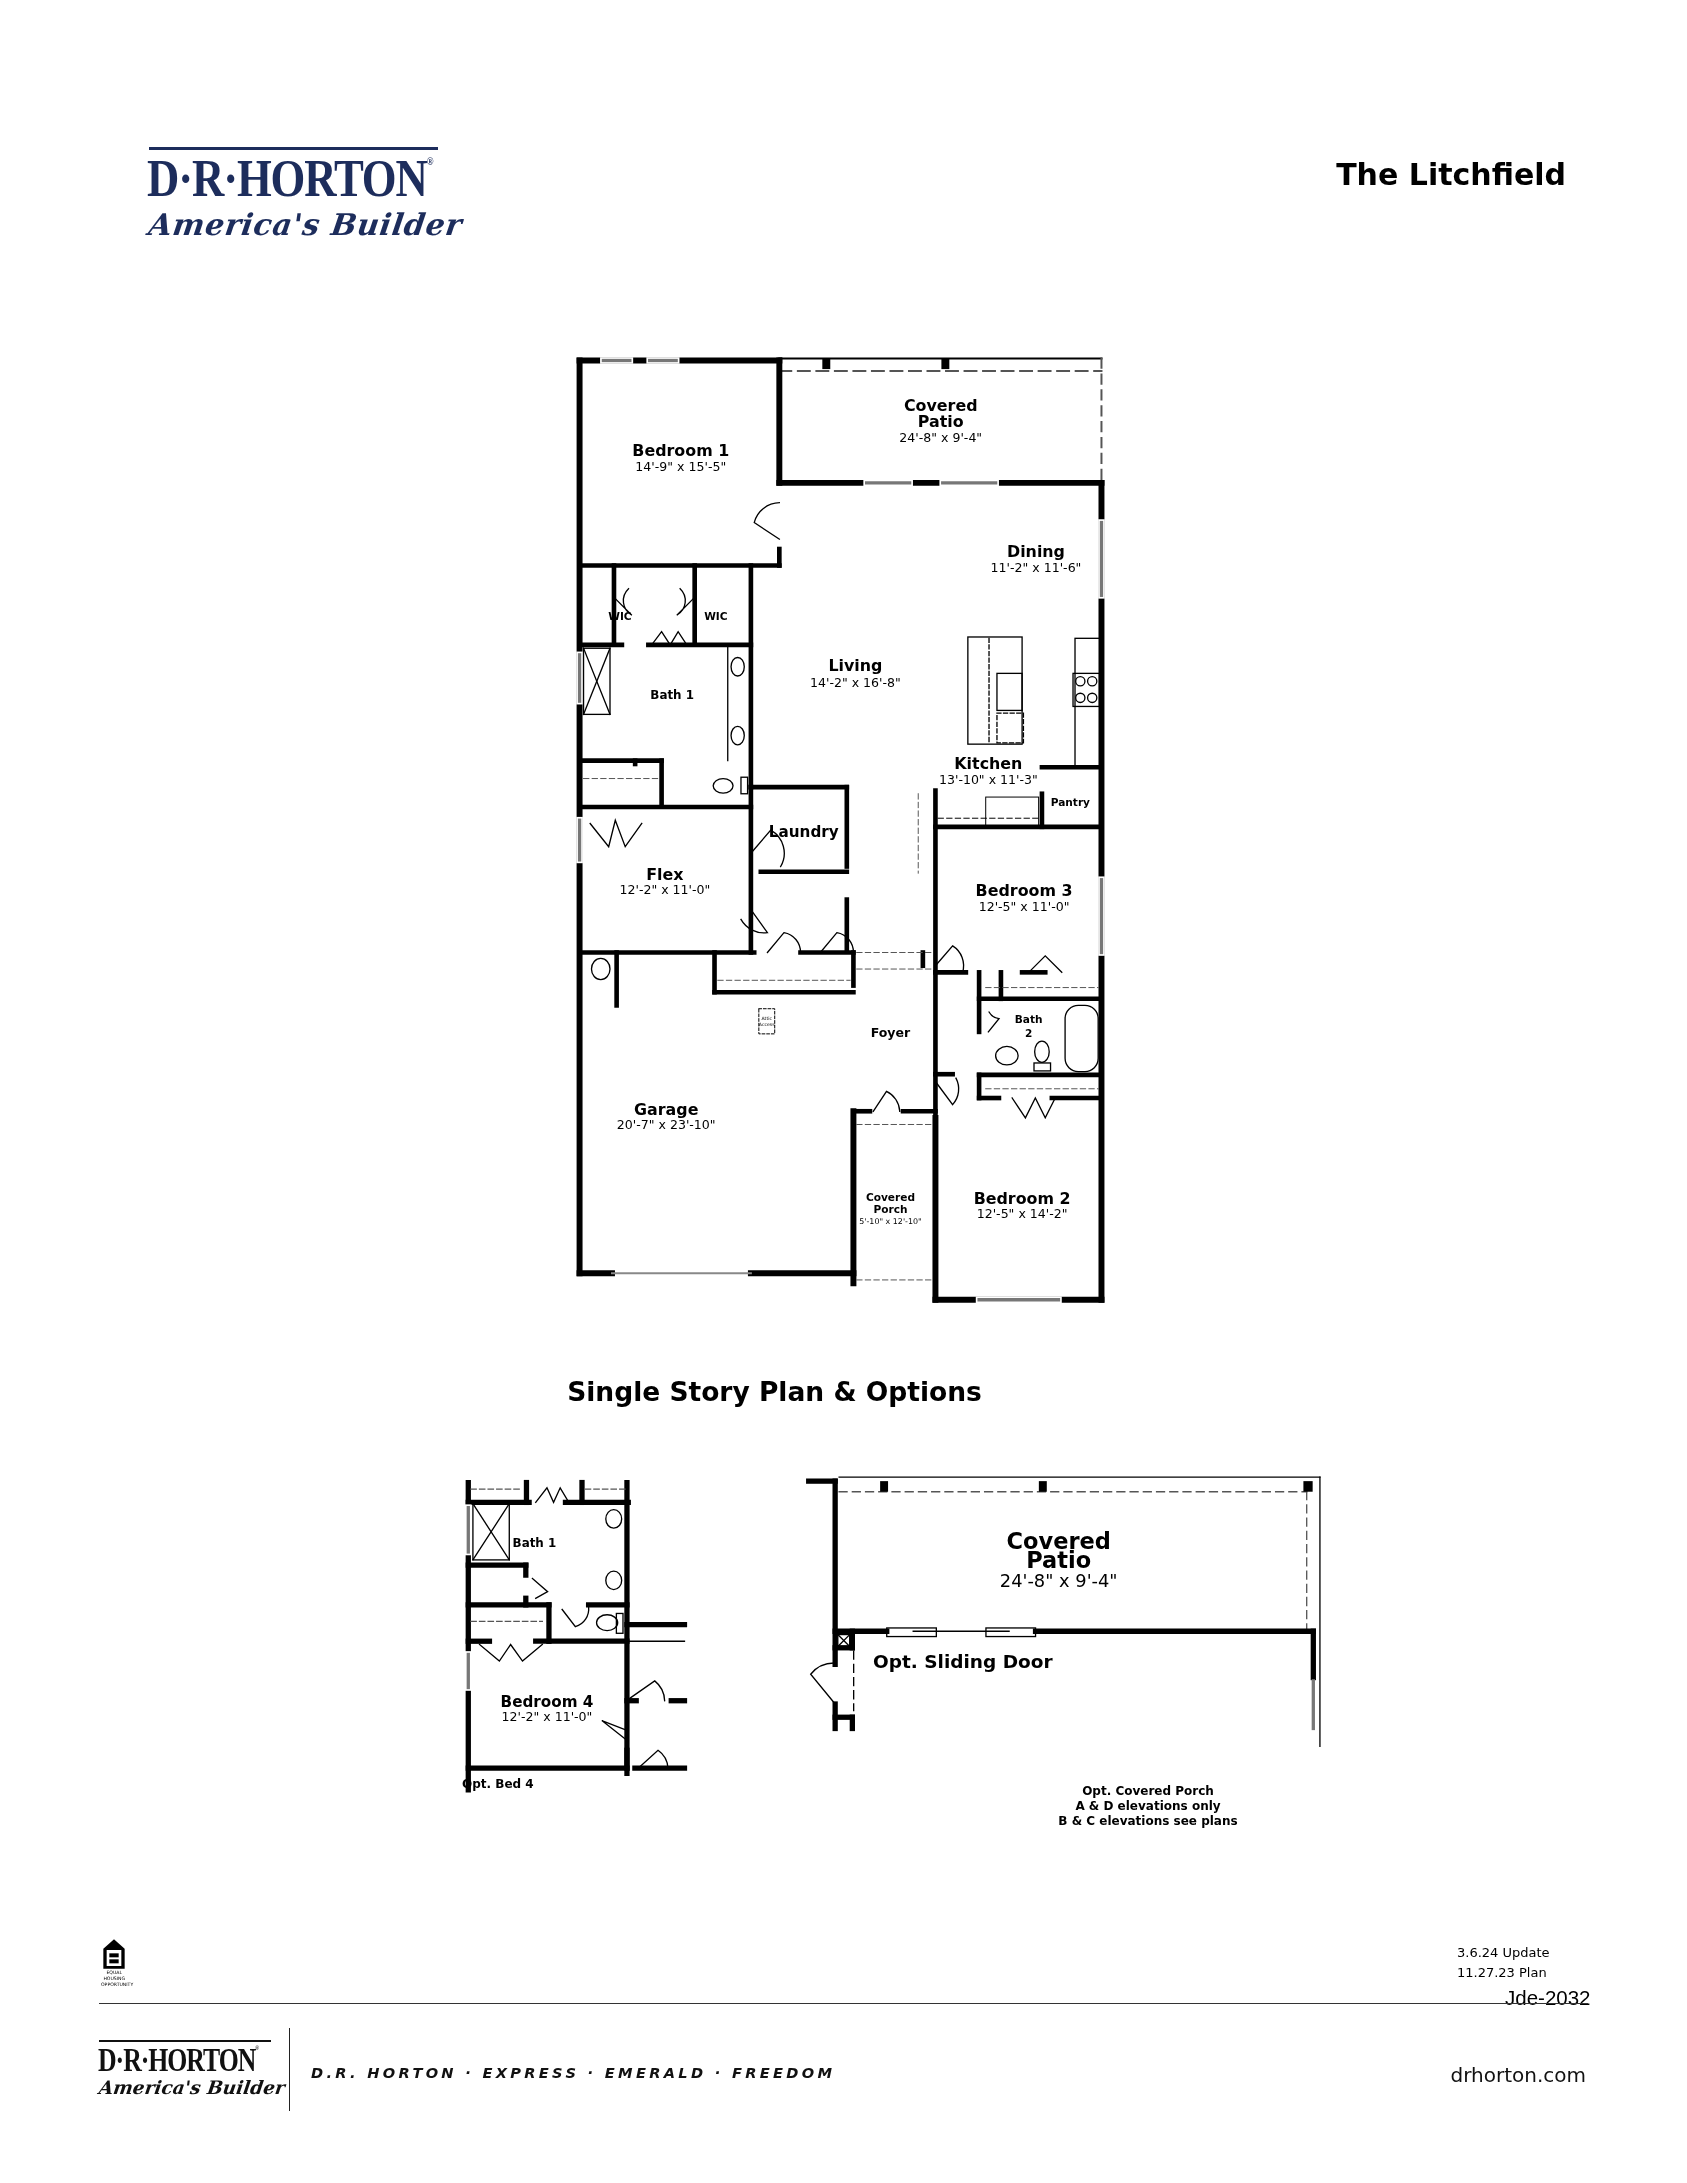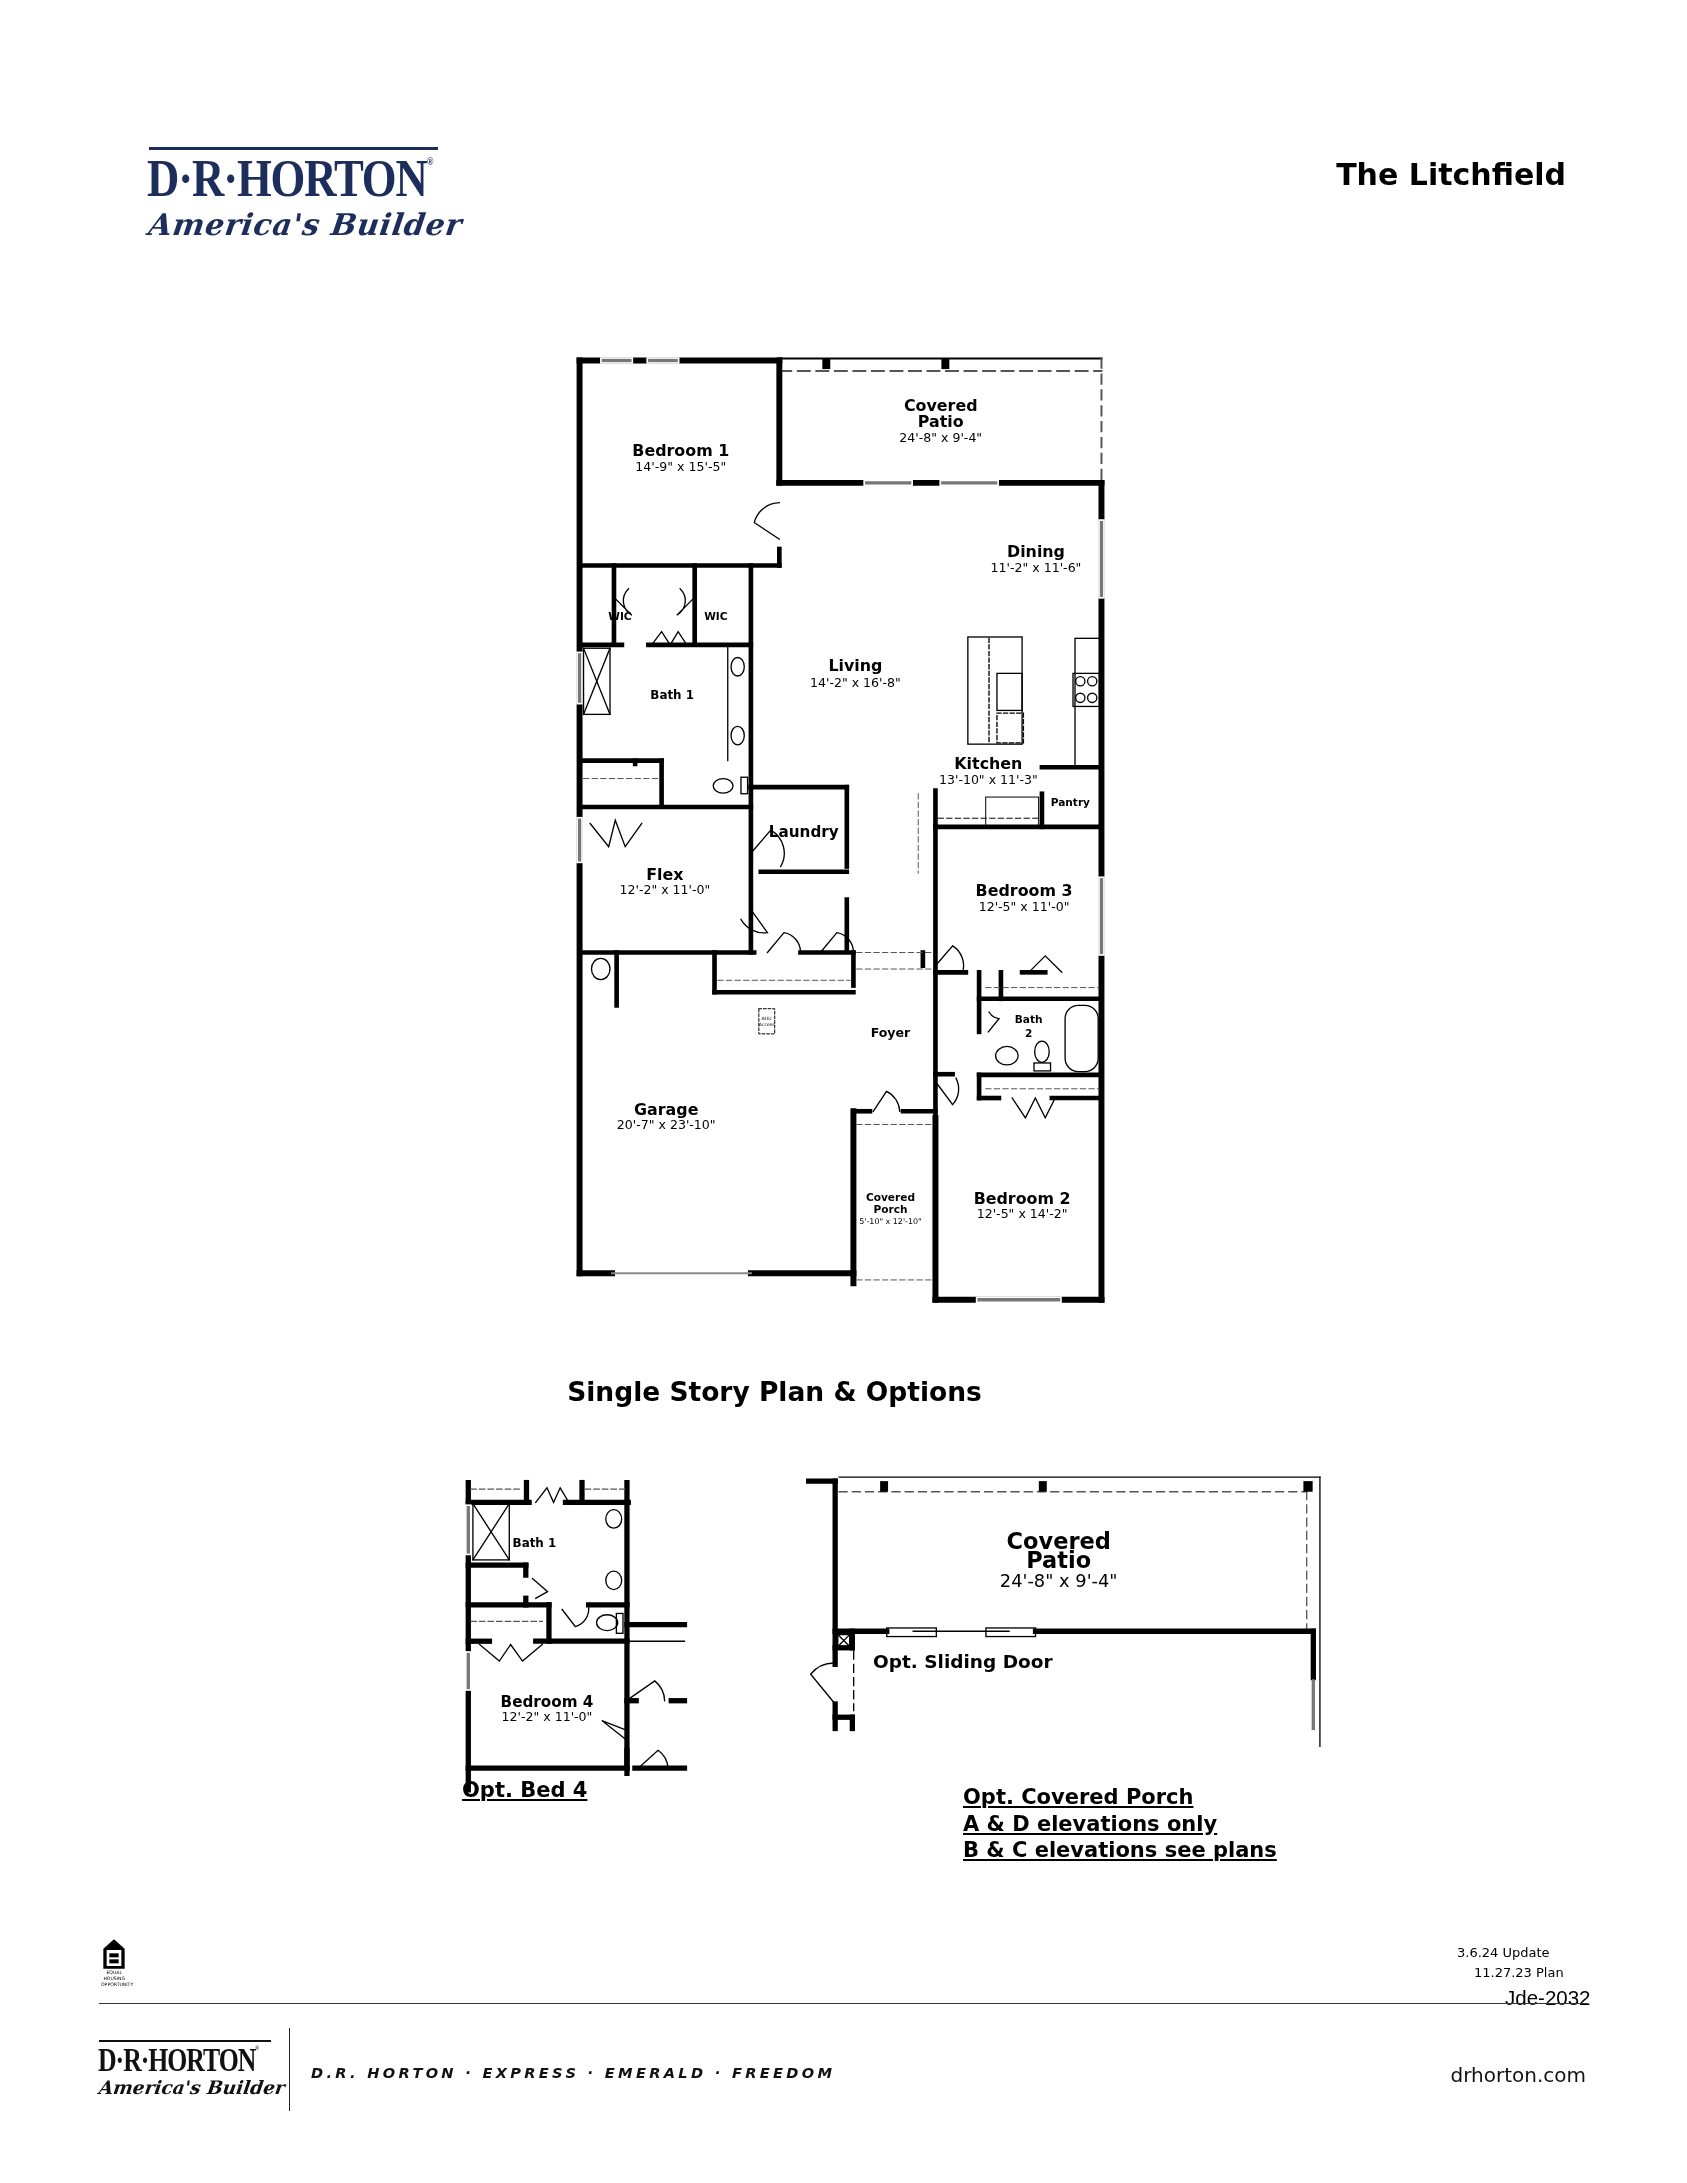--- a/index.html
+++ b/index.html
@@ -9,21 +9,21 @@
   .logo-top-rule { position: absolute; left: 149px; top: 147px; width: 289px; height: 3.3px; background: #1d2d5c; }
   .logo-wordmark { position: absolute; left: 147px; top: 153px; font-family: "Liberation Serif", serif; font-weight: bold; font-size: 52px; letter-spacing: -1.3px; color: #1d2d5c; transform: scaleX(0.86); transform-origin: left top; line-height: 1; }
   .logo-reg { font-size: 10.6px; vertical-align: top; position: relative; top: 4px; }
   .logo-script { position: absolute; left: 151px; top: 210px; font-family: "DejaVu Serif", serif; font-style: italic; font-weight: bold; font-size: 30px; color: #1d2d5c; letter-spacing: 0.7px; transform: skewX(-8deg); transform-origin: left top; line-height: 1; }
   .plan-title { position: absolute; right: 121px; top: 157px; font-family: "DejaVu Sans", sans-serif; font-weight: bold; font-size: 30px; letter-spacing: 0px; margin-left: 37px; }
   
   svg text { font-family: "DejaVu Sans", sans-serif; }
   .room-name { font-weight: bold; }
   .section-title { position: absolute; left: 0; width: 1687px; top: 1376px; text-align: center; font-family: "DejaVu Sans", sans-serif; font-weight: bold; font-size: 26.5px; }
   .section-title span { position: relative; left: -69px; margin-top: 36px; }
-  .opt-caption { position: absolute; font-family: "DejaVu Sans", sans-serif; font-weight: bold; font-size: 21px; text-align: left; line-height: 1.27; text-decoration: underline; }
+  .opt-caption { position: absolute; font-family: "DejaVu Sans", sans-serif; font-weight: bold; font-size: 12px; text-align: center; line-height: 1.27; }
   
   .plan-code { position: absolute; left: 1457px; top: 1988px; font-family: Liberation Sans, sans-serif; font-size: 20.5px; line-height: 1; margin-left: 48px; }
   .plan-meta { position: absolute; left: 1457px; font-family: "DejaVu Sans", sans-serif; font-size: 13px; line-height: 1; }
   .eho { position: absolute; left: 101px; top: 1938px; width: 50px; }
   .eho-text { font-family: "DejaVu Sans", sans-serif; font-size: 4.6px; line-height: 6px; text-align: center; letter-spacing: 0px; }
   .footer-rule { position: absolute; left: 99px; top: 2003px; width: 1489px; height: 1.3px; background: #333; }
   .footer-logo-rule { position: absolute; left: 99px; top: 2040px; width: 172px; height: 2px; background: #111; }
   .footer-wordmark { position: absolute; left: 98px; top: 2044px; font-family: "Liberation Serif", serif; font-weight: bold; font-size: 33px; color: #111; transform: scaleX(0.78); transform-origin: left top; letter-spacing: -1.3px; line-height: 1; }
   .footer-script { position: absolute; left: 99px; top: 2079px; font-family: "DejaVu Serif", serif; font-style: italic; font-weight: bold; font-size: 18.5px; color: #111; transform: skewX(-8deg); line-height: 1; }
   .footer-divider { position: absolute; left: 289px; top: 2028px; width: 1.3px; height: 83px; background: #222; }
@@ -364,21 +364,21 @@
   </g>
 </svg>
 <div class="opt-caption" style="left:963px;top:1784px;width:370px;">
   <div>Opt. Covered Porch</div>
   <div>A &amp; D elevations only</div>
   <div>B &amp; C elevations see plans</div>
 </div>
 
 <div class="plan-code">Jde-2032</div>
 <div class="plan-meta" style="top:1946px;">3.6.24 Update</div>
-<div class="plan-meta" style="top:1966px;margin-left:17px;">11.27.23 Plan</div>
+<div class="plan-meta" style="top:1966px;">11.27.23 Plan</div>
 
 <div class="eho">
   <svg width="24" height="32" viewBox="0 0 36 48" style="display:block;margin-left:1.3px;">
     <path d="M18 2 L34 16 L34 46 L2 46 L2 16 Z" fill="#000"></path>
     <rect x="7" y="18" width="22" height="24" fill="#fff"></rect>
     <rect x="11" y="23" width="14" height="6" fill="#000"></rect>
     <rect x="11" y="32" width="14" height="6" fill="#000"></rect>
   </svg>
   <div class="eho-text" style="width:26.5px;">EQUAL HOUSING</div>
   <div class="eho-text" style="width:26.5px;">OPPORTUNITY</div>

